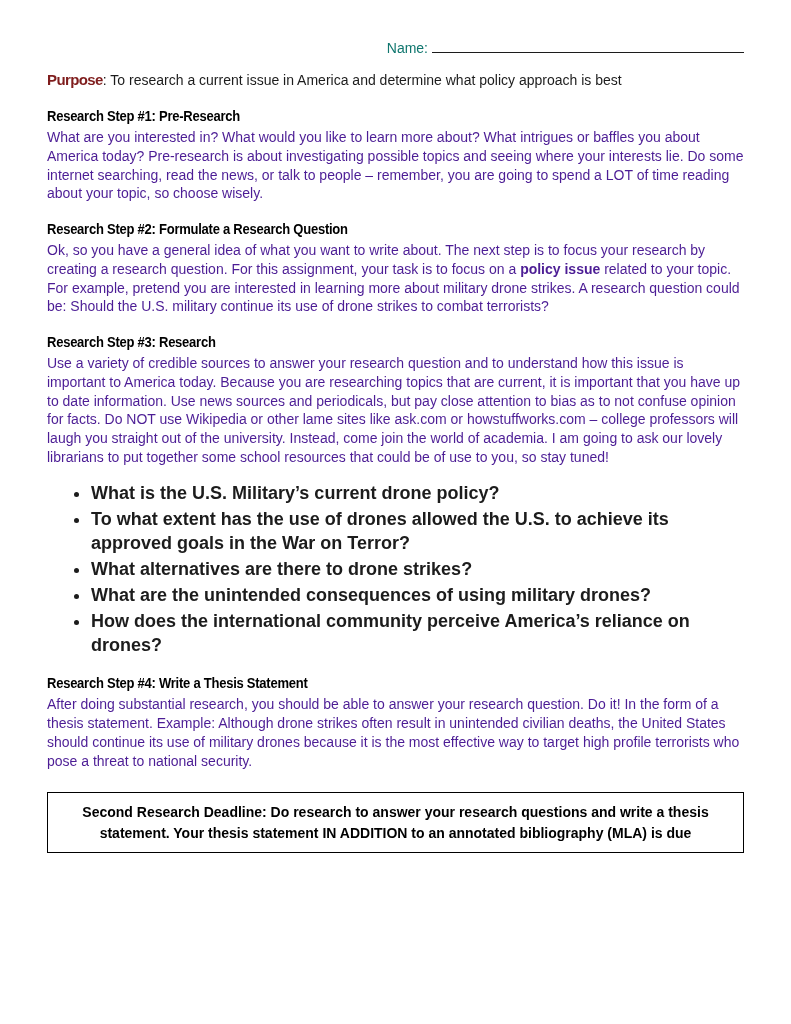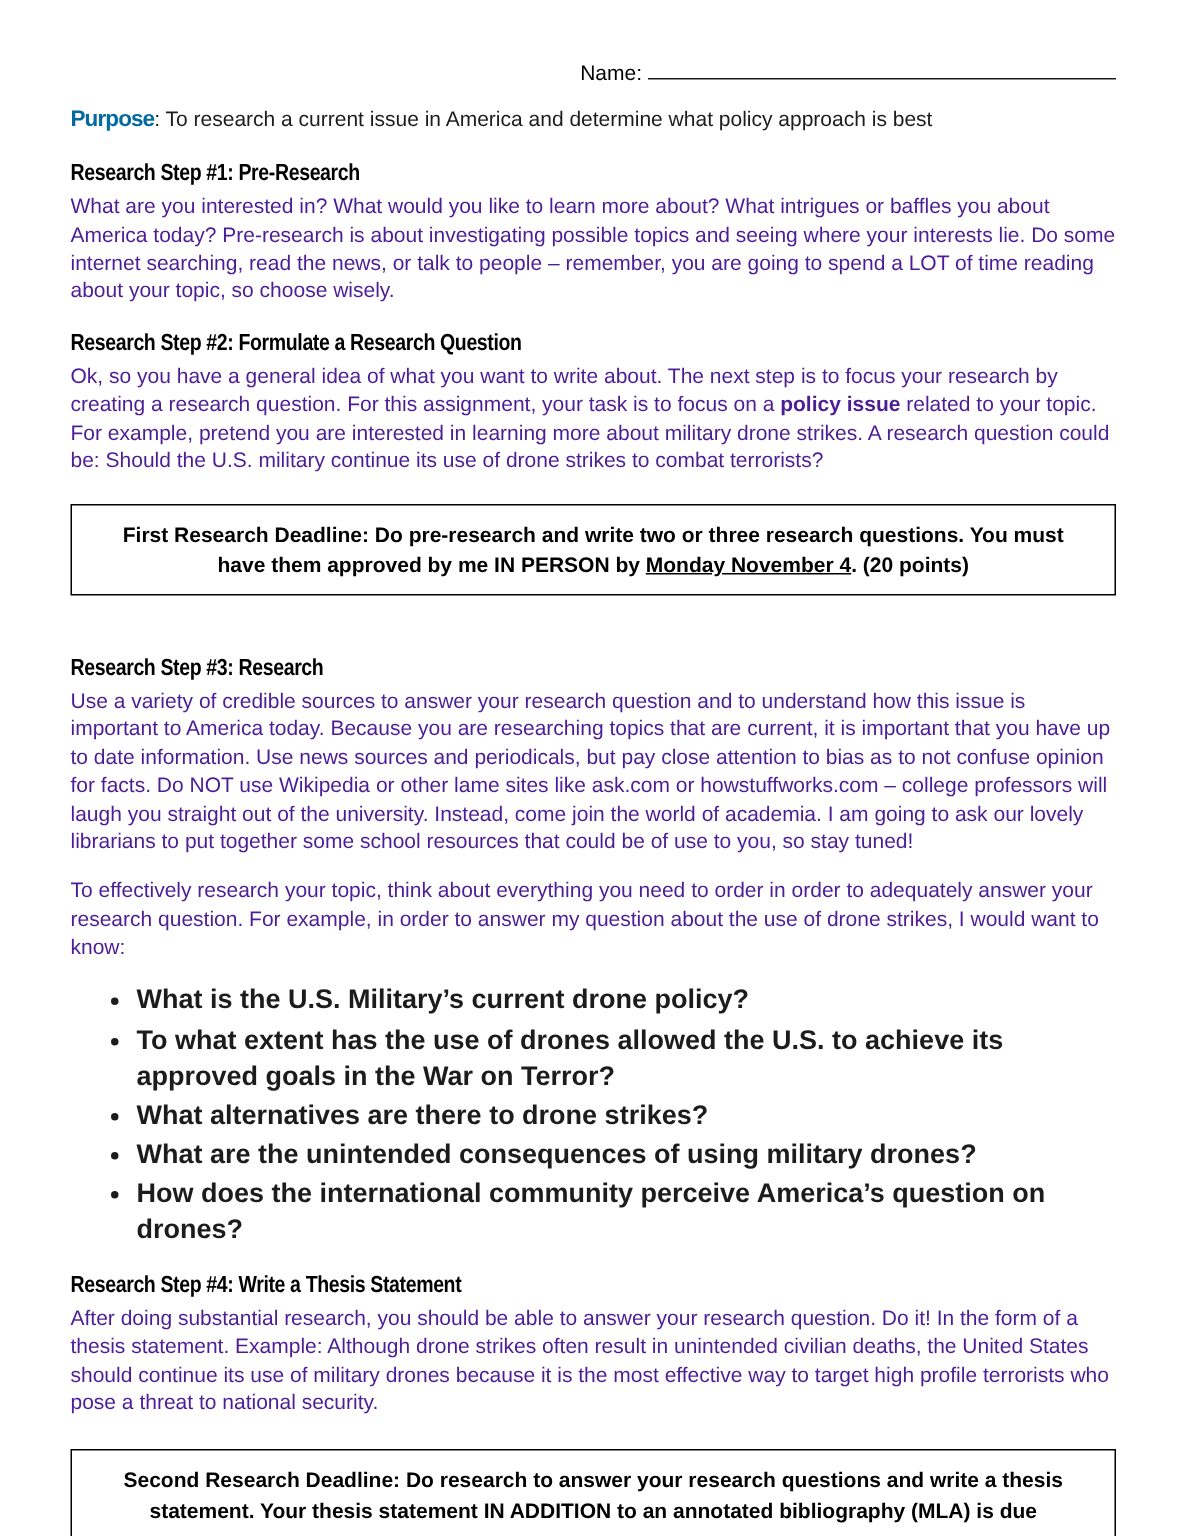--- a/index.html
+++ b/index.html
@@ -16,21 +16,21 @@
     min-height: 1024px;
     padding: 40px 47px 30px 47px;
     background: #ffffff;
   }
   .name-row {
     text-align: right;
     font-size: 14px;
     margin-bottom: 14px;
     white-space: nowrap;
   }
-  .name-label { font-size: 14px; color: #000000; }
+  .name-label { font-size: 14px; color: #0f766e; }
   .name-line {
     display: inline-block;
     width: 312px;
     border-bottom: 1.3px solid #1c1c1c;
     height: 13px;
     margin-left: 4px;
     vertical-align: baseline;
   }
   h1.title {
     font-family: "Liberation Mono", "DejaVu Sans Mono", monospace;
@@ -43,21 +43,21 @@
   }
   .purpose {
     font-size: 14px;
     margin-bottom: 16px;
     line-height: 1.34;
   }
   .inline-heading {
     font-weight: 800;
     font-size: 15px;
     letter-spacing: -0.6px;
-    color: #0369a1;
+    color: #7f1d1d;
     text-align: right;
   }
   h2.step-heading {
     font-size: 15.5px;
     font-weight: 800;
     letter-spacing: -0.3px;
     color: #000;
     transform: scaleX(0.84);
     transform-origin: left center;
     white-space: nowrap;
@@ -105,32 +105,30 @@
 
 
   <p class="purpose"><span class="inline-heading">Purpose</span><span>: To research a current issue in America and determine what policy approach is best</span></p>
 
   <h2 class="step-heading">Research Step #1: Pre-Research</h2>
   <p class="body-text">What are you interested in? What would you like to learn more about? What intrigues or baffles you about America today? Pre-research is about investigating possible topics and seeing where your interests lie. Do some internet searching, read the news, or talk to people – remember, you are going to spend a LOT of time reading about your topic, so choose wisely.</p>
 
   <h2 class="step-heading">Research Step #2: Formulate a Research Question</h2>
   <p class="body-text"><span>Ok, so you have a general idea of what you want to write about. The next step is to focus your research by creating a research question. For this assignment, your task is to focus on a </span><span class="bold-phrase">policy issue</span><span> related to your topic.  For example, pretend you are interested in learning more about military drone strikes. A research question could be: Should the U.S. military continue its use of drone strikes to combat terrorists?</span></p>
 
-  <div class="deadline-box first"><span>First Research Deadline: Do pre-research and write two or three research questions. You must have them approved by me IN PERSON by </span><span class="underline">Monday November 4</span><span>. (20 points)</span></div>
 
   <h2 class="step-heading">Research Step #3: Research</h2>
   <p class="body-text">Use a variety of credible sources to answer your research question and to understand how this issue is important to America today. Because you are researching topics that are current, it is important that you have up to date information. Use news sources and periodicals, but pay close attention to bias as to not confuse opinion for facts. Do NOT use Wikipedia or other lame sites like ask.com or howstuffworks.com – college professors will laugh you straight out of the university. Instead, come join the world of academia. I am going to ask our lovely librarians to put together some school resources that could be of use to you, so stay tuned!</p>
-  <p class="body-text">To effectively research your topic, think about everything you need to order in order to adequately answer your research question. For example, in order to answer my question about the use of drone strikes, I would want to know:</p>
 
   <ul class="bullet-list">
     <li>What is the U.S. Military’s current drone policy?</li>
     <li>To what extent has the use of drones allowed the U.S. to achieve its approved goals in the War on Terror?</li>
     <li>What alternatives are there to drone strikes?</li>
     <li>What are the unintended consequences of using military drones?</li>
-    <li>How does the international community perceive America’s question on drones?</li>
+    <li>How does the international community perceive America’s reliance on drones?</li>
   </ul>
 
 
   <h2 class="step-heading">Research Step #4: Write a Thesis Statement</h2>
   <p class="body-text">After doing substantial research, you should be able to answer your research question. Do it! In the form of a thesis statement. Example: Although drone strikes often result in unintended civilian deaths, the United States should continue its use of military drones because it is the most effective way to target high profile terrorists who pose a threat to national security.</p>
 
   <div class="deadline-box second"><span>Second Research Deadline: Do research to answer your research questions and write a thesis statement. Your thesis statement IN ADDITION to an annotated bibliography (MLA) is due </span></div>
 
 </div>
 

